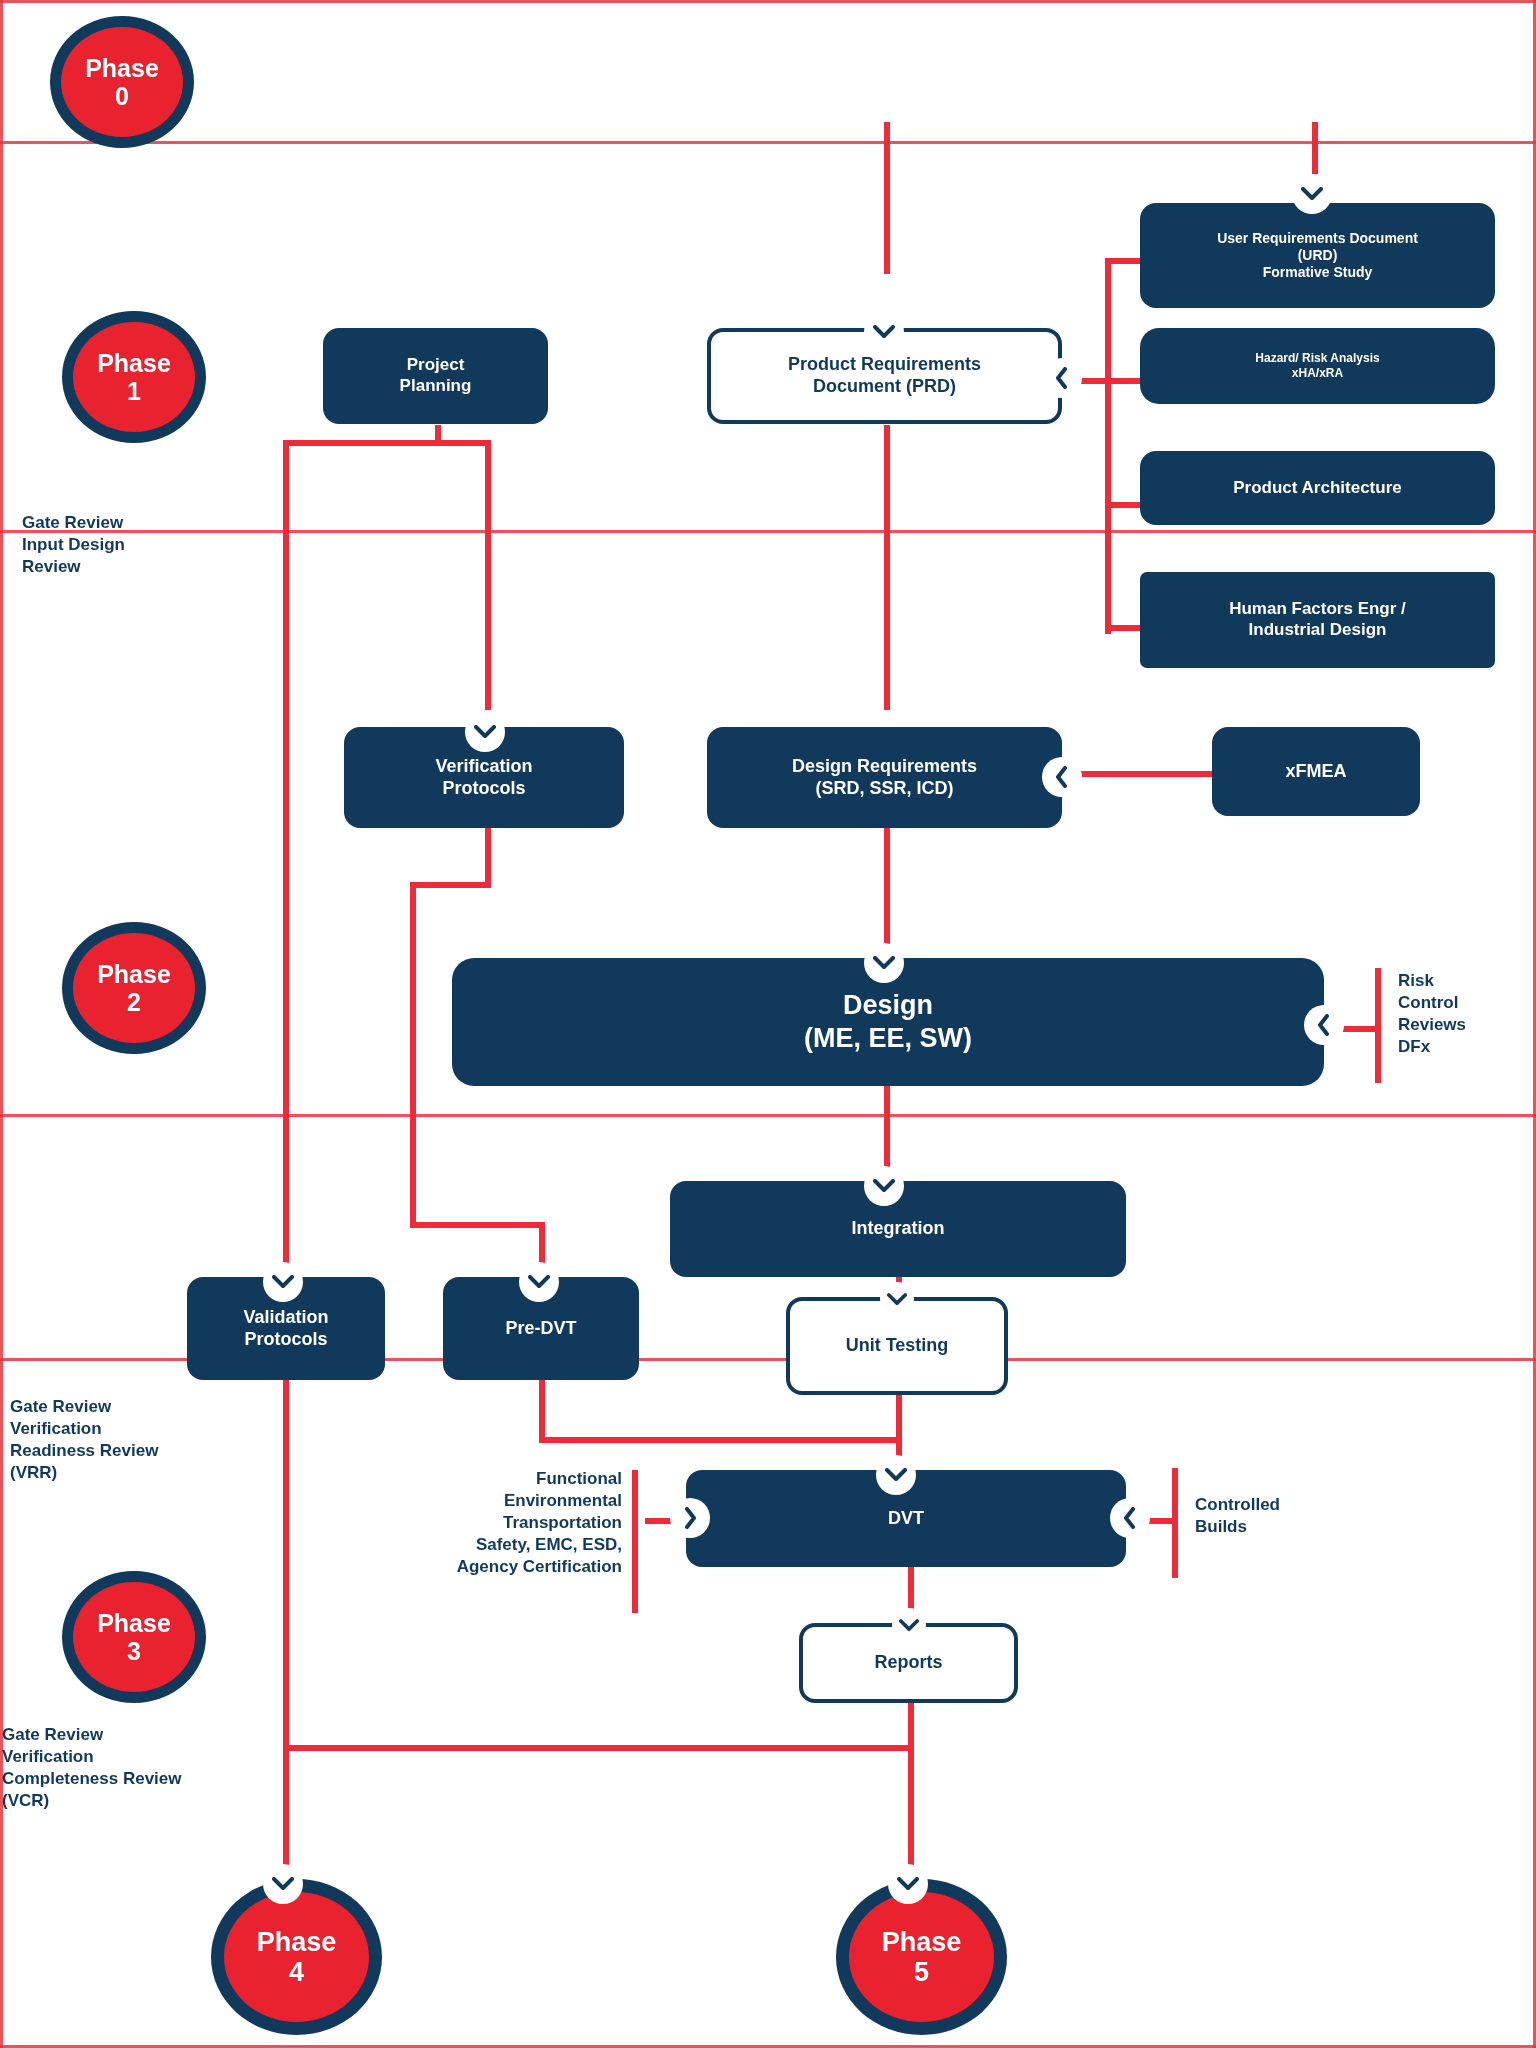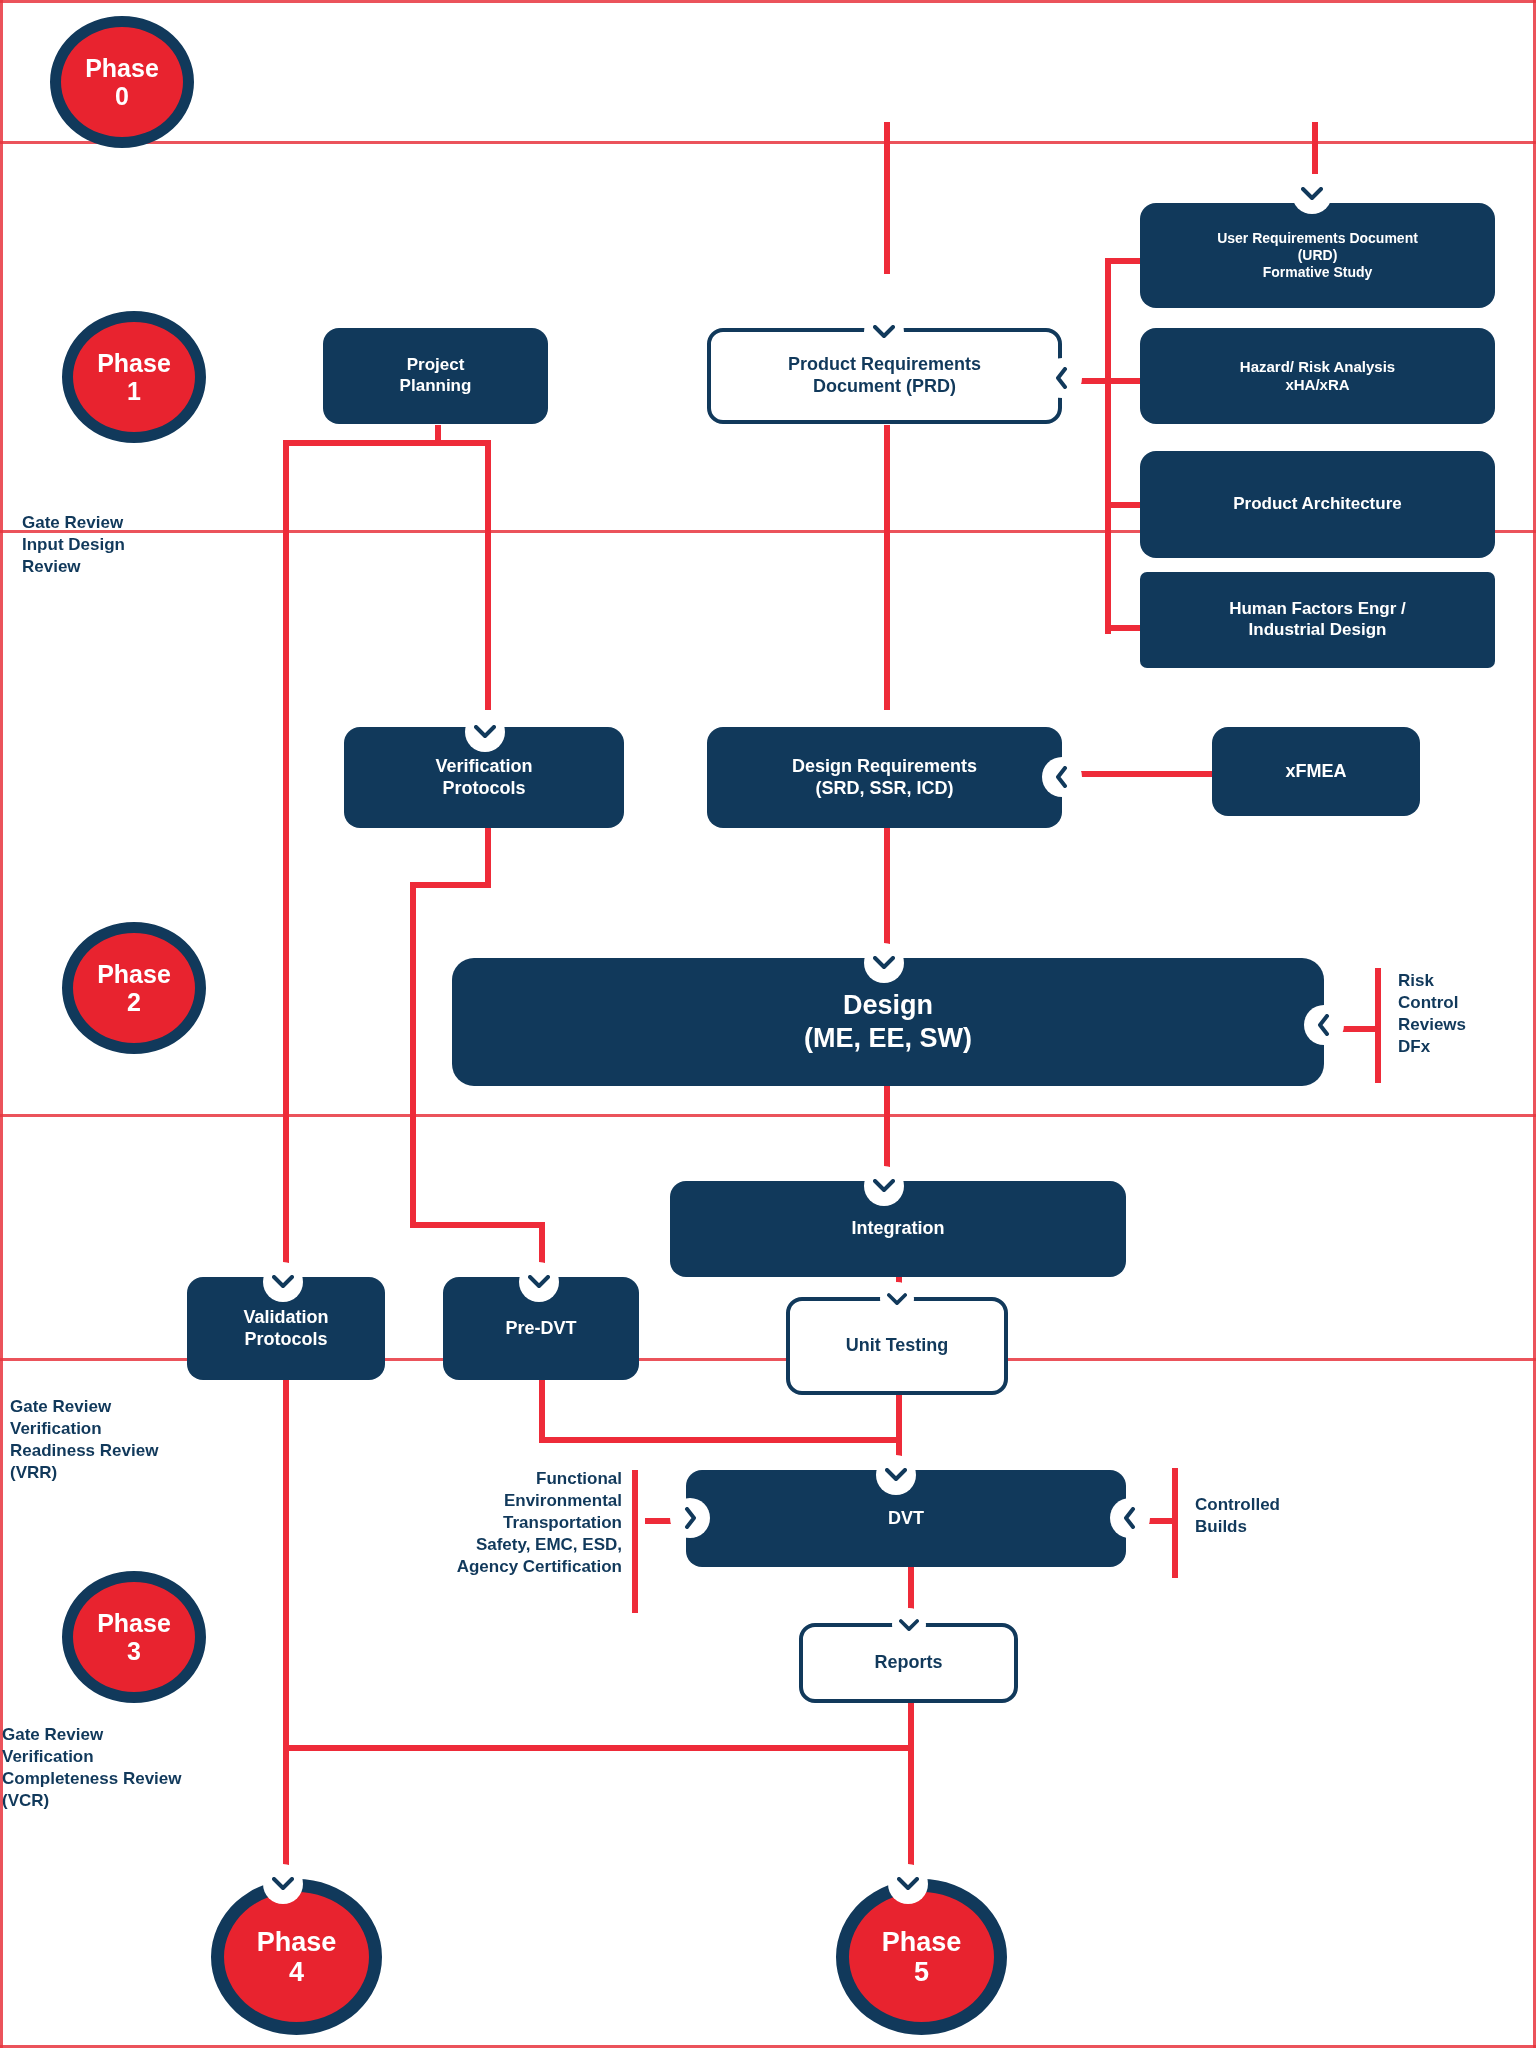--- a/index.html
+++ b/index.html
@@ -141,28 +141,28 @@
   </div>
 
   <div class="node filled" style="left:1140px;top:203px;width:355px;height:105px;font-size:14px;">
     <div>
       <div>User Requirements Document</div>
       <div>(URD)</div>
       <div>Formative Study</div>
     </div>
   </div>
 
-  <div class="node filled" style="left:1140px;top:328px;width:355px;height:96px;font-size:15px;">
+  <div class="node filled" style="left:1140px;top:328px;width:355px;height:76px;font-size:12px;border-radius:19px;">
     <div>
       <div>Hazard/ Risk Analysis</div>
       <div>xHA/xRA</div>
     </div>
   </div>
 
-  <div class="node filled" style="left:1140px;top:451px;width:355px;height:107px;font-size:17px;">
+  <div class="node filled" style="left:1140px;top:451px;width:355px;height:74px;font-size:17px;">
     <div>
         <div>Product Architecture</div>
       </div>
   </div>
 
   <div class="node filled" style="left:1140px;top:572px;width:355px;height:96px;font-size:17px;border-radius:7px;">
     <div>
       <div>Human Factors Engr /</div>
       <div>Industrial Design</div>
     </div>

